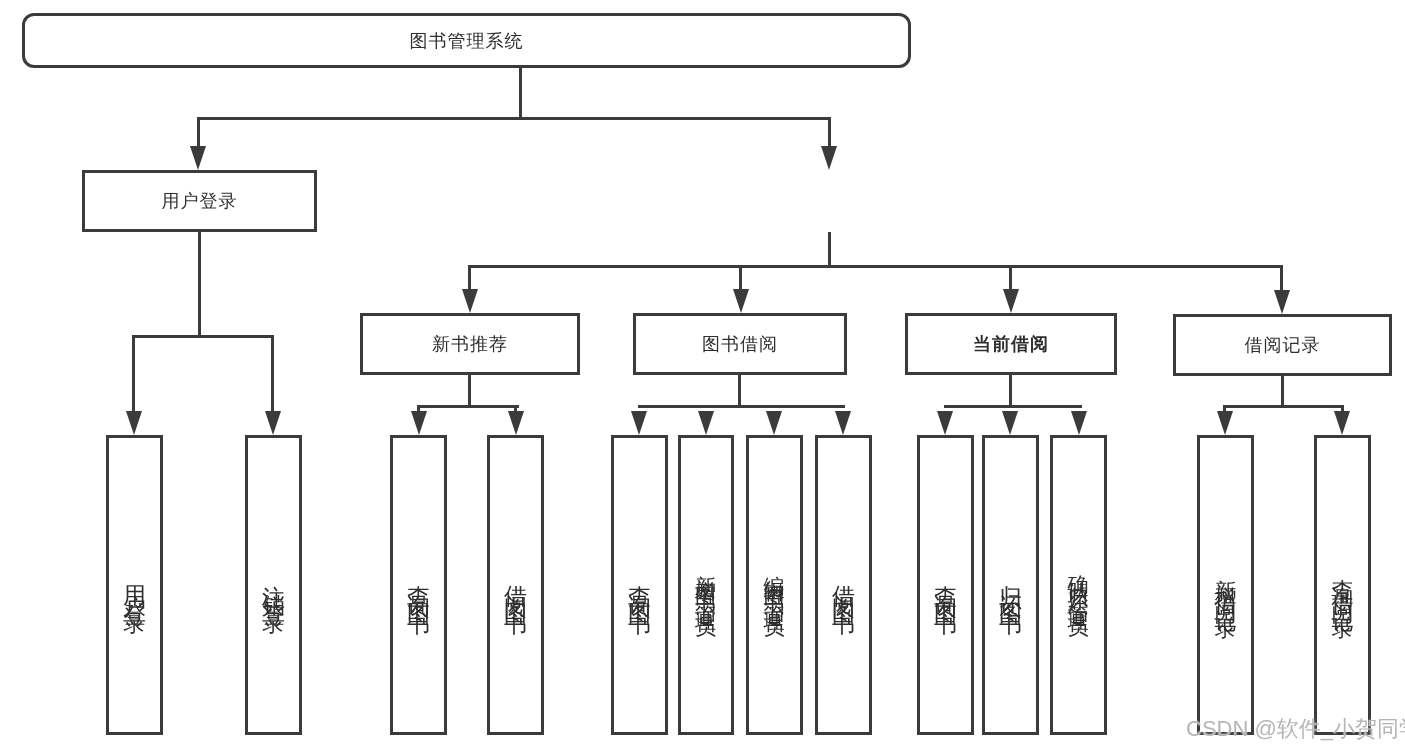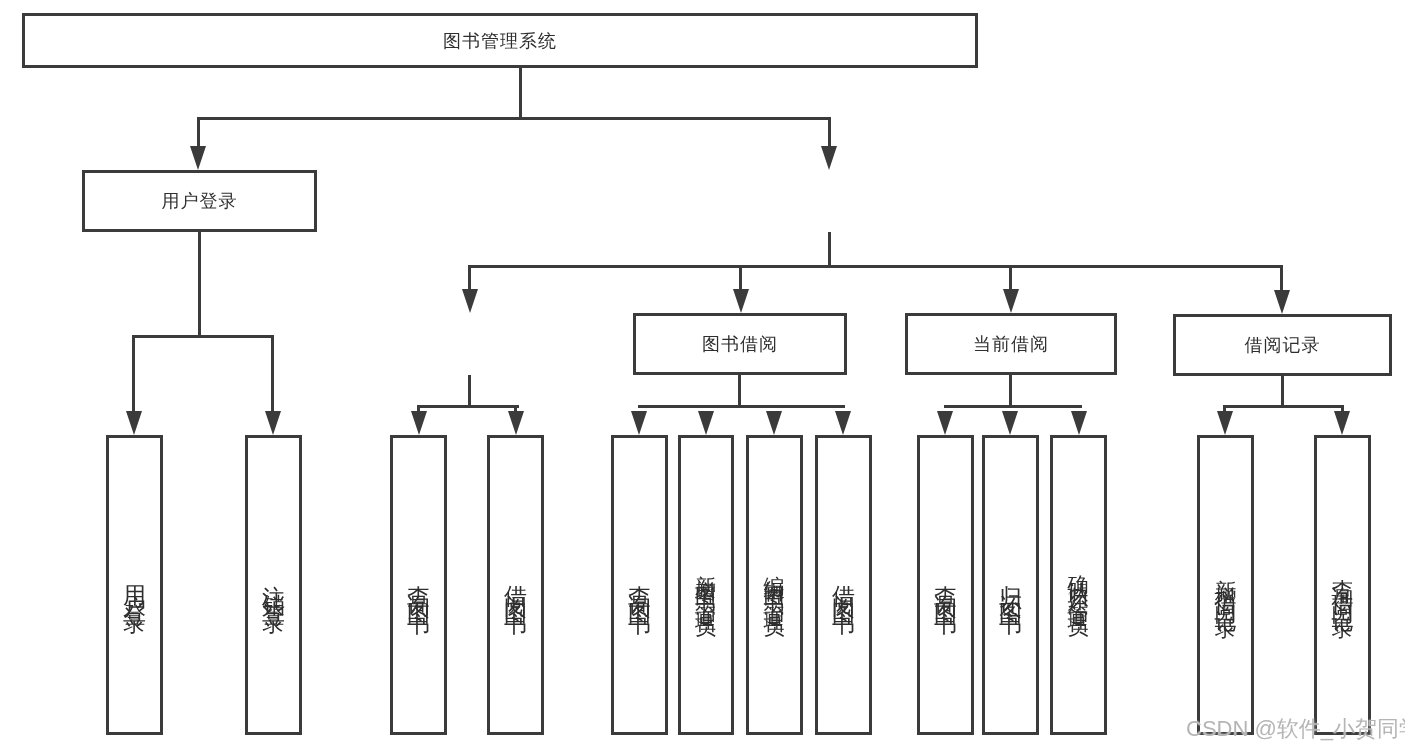--- a/index.html
+++ b/index.html
@@ -27,21 +27,21 @@
   .watermark{
     position:absolute;left:1186px;top:714px;font-size:22px;color:#b5b5b5;
     white-space:nowrap;z-index:10;text-shadow:0 0 2px #ffffff;
   }
 </style>
 </head>
 <body>
 
 <div class="canvas">
 
-  <div class="box" style="left:22px;top:13px;width:956px;height:55px;">图书管理系统</div>
+  <div class="box" style="left:22px;top:13px;width:889px;height:55px;border-radius:12px;">图书管理系统</div>
 
   <div class="line" style="left:519px;top:68px;width:3px;height:52px;"></div>
   <div class="line" style="left:197px;top:117px;width:634px;height:3px;"></div>
   <div class="line" style="left:197px;top:117px;width:3px;height:30px;"></div>
   <div class="arrow" style="left:190px;top:146px;"></div>
   <div class="line" style="left:828px;top:117px;width:3px;height:30px;"></div>
   <div class="arrow" style="left:821px;top:146px;"></div>
 
   <div class="box" style="left:82px;top:170px;width:235px;height:62px;">用户登录</div>
 
@@ -56,22 +56,23 @@
   <div class="line" style="left:468px;top:265px;width:815px;height:3px;"></div>
   <div class="line" style="left:468px;top:265px;width:3px;height:26px;"></div>
   <div class="arrow" style="left:462px;top:289px;"></div>
   <div class="line" style="left:739px;top:265px;width:3px;height:26px;"></div>
   <div class="arrow" style="left:733px;top:289px;"></div>
   <div class="line" style="left:1009px;top:265px;width:3px;height:26px;"></div>
   <div class="arrow" style="left:1003px;top:289px;"></div>
   <div class="line" style="left:1280px;top:265px;width:3px;height:26px;"></div>
   <div class="arrow" style="left:1274px;top:290px;"></div>
 
+  <div class="box" style="left:360px;top:313px;width:220px;height:62px;">新书推荐</div>
   <div class="box" style="left:633px;top:313px;width:214px;height:62px;">图书借阅</div>
-  <div class="box" style="left:905px;top:313px;width:212px;height:62px;">当前借阅</div>
+  <div class="box" style="left:905px;top:313px;width:212px;height:62px;font-weight:bold;">当前借阅</div>
   <div class="box" style="left:1173px;top:314px;width:219px;height:62px;">借阅记录</div>
 
   <div class="line" style="left:468px;top:375px;width:3px;height:33px;"></div>
   <div class="line" style="left:417px;top:405px;width:102px;height:3px;"></div>
   <div class="line" style="left:417px;top:405px;width:3px;height:8px;"></div>
   <div class="arrow" style="left:411px;top:411px;"></div>
   <div class="line" style="left:514px;top:405px;width:3px;height:8px;"></div>
   <div class="arrow" style="left:508px;top:411px;"></div>
 
   <div class="line" style="left:738px;top:375px;width:3px;height:33px;"></div>

